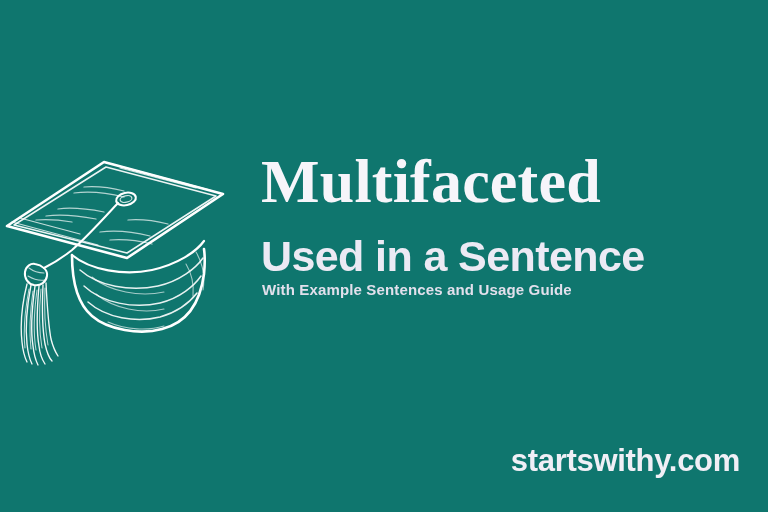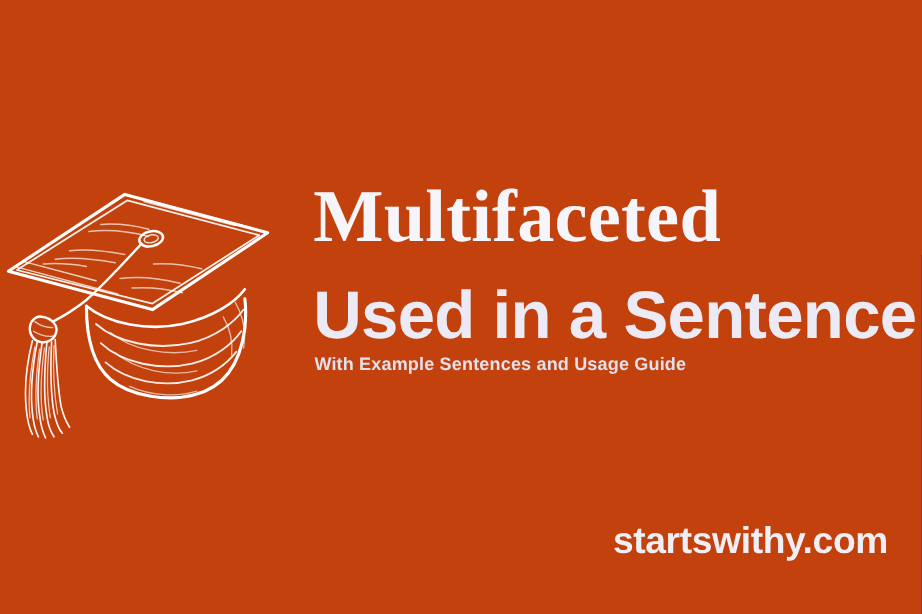--- a/index.html
+++ b/index.html
@@ -59,21 +59,21 @@
     letter-spacing: 0.2px;
     color: #f6f5fa;
     white-space: nowrap;
     padding-left: 6px;
     text-rendering: optimizeLegibility;
   }
 
   #headline {
     font-family: "Liberation Sans", sans-serif;
     font-weight: 700;
-    font-size: 56px;
+    font-size: 43px;
     line-height: 1.05;
     letter-spacing: -0.6px;
     color: #eceaf4;
     white-space: nowrap;
     padding-left: 6px;
     margin-top: 22px;
   }
 
   #subtitle {
     font-family: "Liberation Sans", sans-serif;
@@ -84,33 +84,33 @@
     color: #e2e0ec;
     white-space: nowrap;
     padding-left: 7px;
     margin-top: 2px;
   }
 
   
   #brand {
     position: absolute;
     right: 28px;
-    bottom: 43px;
+    bottom: 33px;
     font-family: "Liberation Sans", sans-serif;
     font-weight: 700;
     font-size: 31px;
     letter-spacing: -0.3px;
     color: #f0eff6;
     white-space: nowrap;
   }
 </style>
 </head>
 <body style="background: rgb(58, 58, 85);">
 
-<div id="card" style="background: #c2410c;">
+<div id="card" style="background: #0f766e;">
 
   <div id="cap-illustration">
     <svg viewBox="0 0 250 230" xmlns="http://www.w3.org/2000/svg" fill="none" stroke="#ffffff" stroke-linecap="round" stroke-linejoin="round">
 
       <g stroke-width="2.6">
         <path d="M104,16 L223,48 L127,112 L7,80 Z"></path>
       </g>
 
       <g stroke-width="1.5" opacity="0.92">
         <path d="M106,21 L216,50 L127,107 L14,79 Z"></path>

